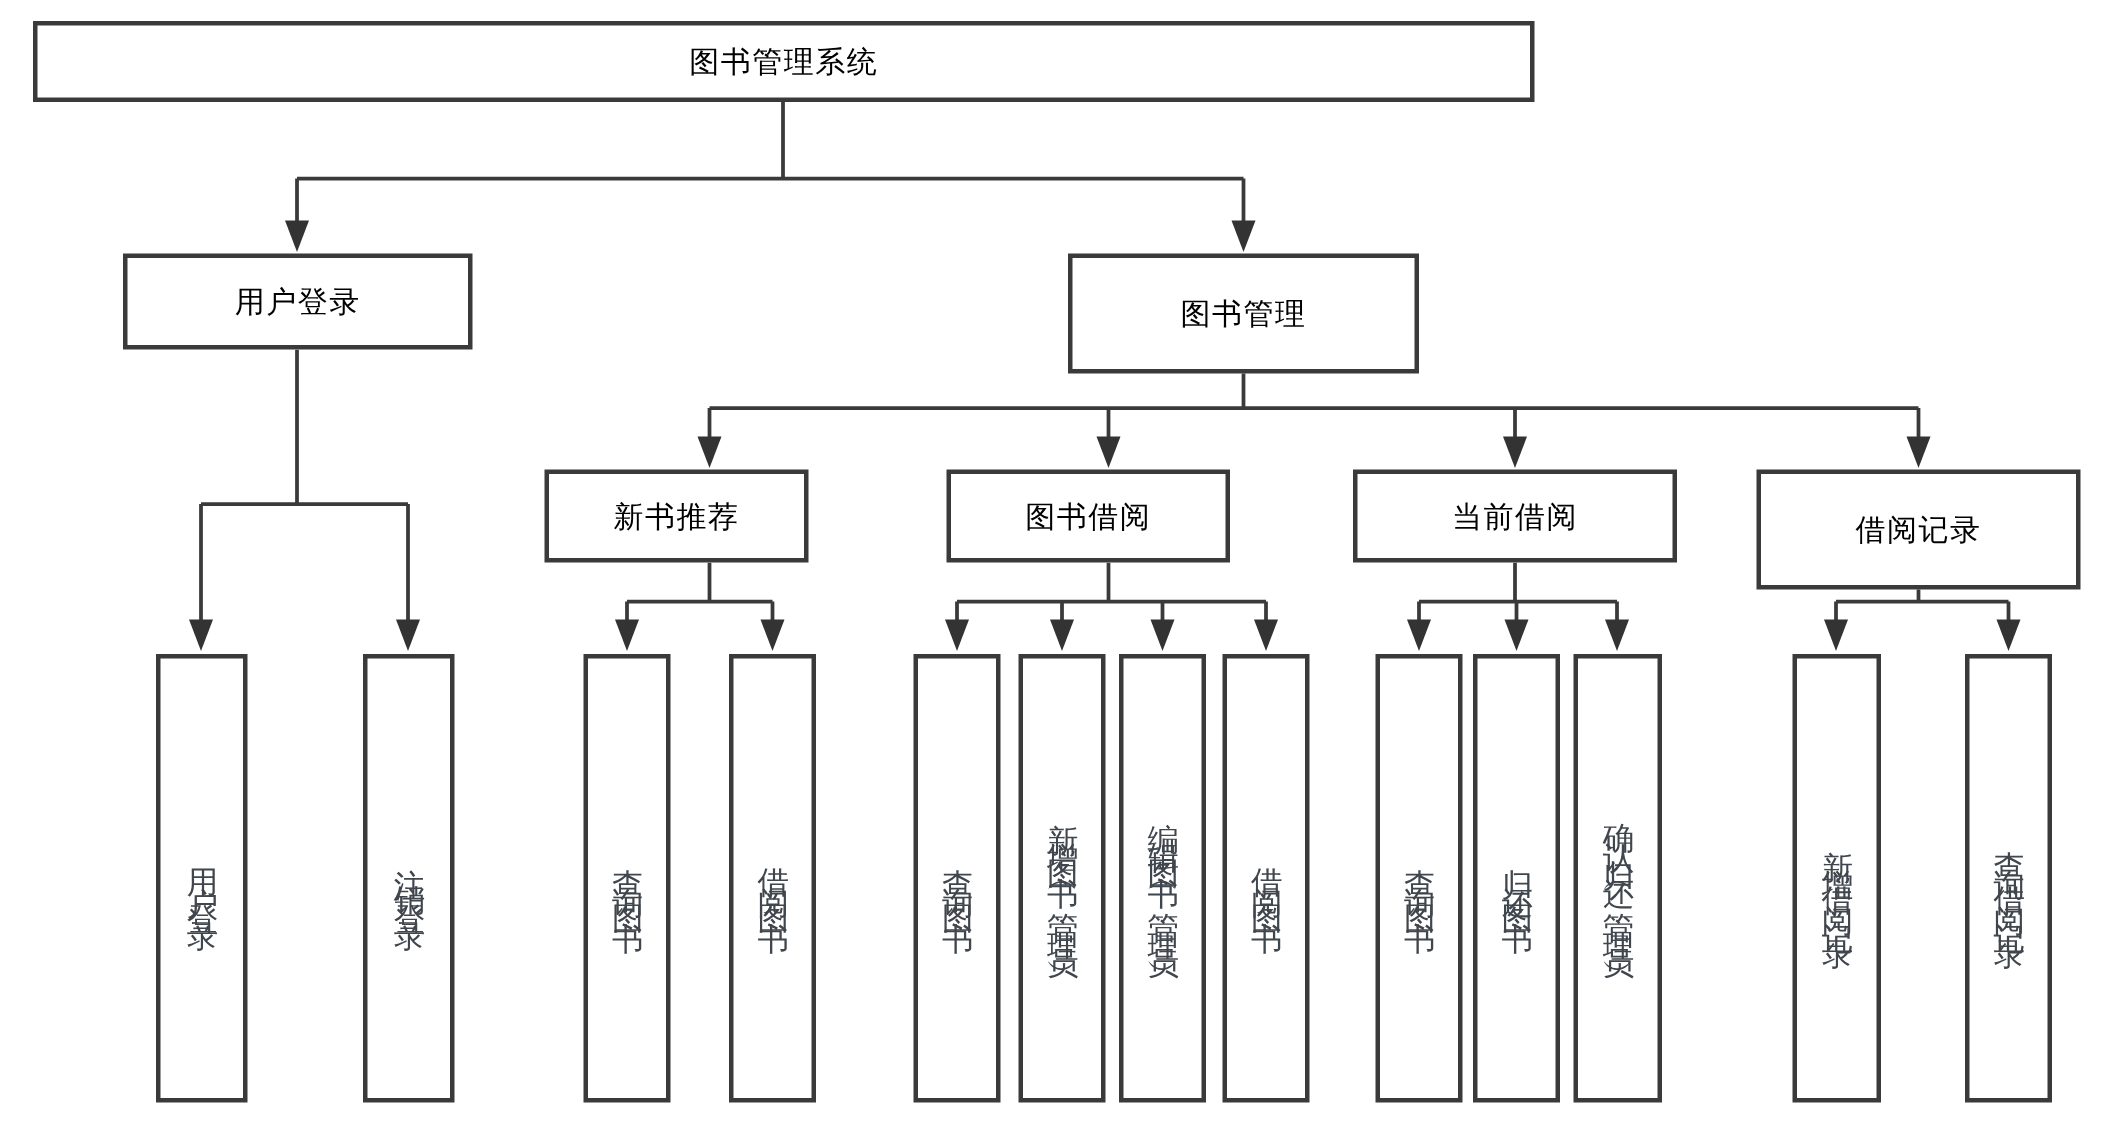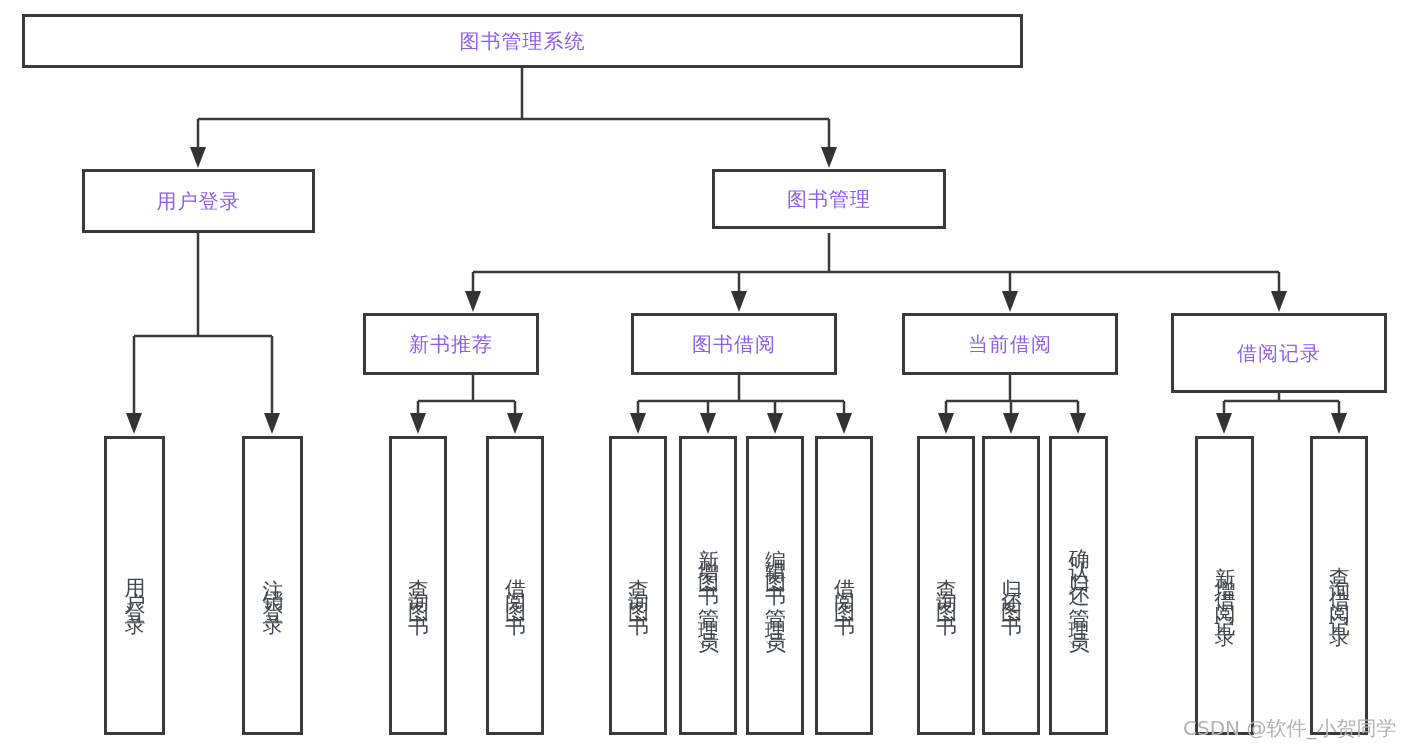--- a/index.html
+++ b/index.html
@@ -25,21 +25,21 @@
     position: absolute;
     box-sizing: border-box;
     background: #ffffff;
     border: 3px solid #3a3a3a;
     display: flex;
     align-items: center;
     justify-content: center;
   }
   .h-label {
     font-size: 20px;
-    color: #8b5cf6;
+    color: #000000;
     letter-spacing: 1px;
     white-space: nowrap;
   }
   .v-label {
     writing-mode: vertical-rl;
     text-orientation: mixed;
     font-size: 21px;
     letter-spacing: 12px;
     color: #40464d;
     line-height: 1;
@@ -90,28 +90,28 @@
     </g>
   </svg>
 
   <div class="node" style="left:22px; top:14px; width:1001px; height:54px;">
     <span class="h-label">图书管理系统</span>
   </div>
 
   <div class="node" style="left:82px; top:169px; width:233px; height:64px;">
     <span class="h-label">用户登录</span>
   </div>
-  <div class="node" style="left:712px; top:169px; width:234px; height:60px;">
+  <div class="node" style="left:712px; top:169px; width:234px; height:80px;">
     <span class="h-label">图书管理</span>
   </div>
 
   <div class="node" style="left:363px; top:313px; width:176px; height:62px;">
     <span class="h-label">新书推荐</span>
   </div>
-  <div class="node" style="left:631px; top:313px; width:206px; height:62px;">
+  <div class="node" style="left:631px; top:313px; width:189px; height:62px;">
     <span class="h-label">图书借阅</span>
   </div>
   <div class="node" style="left:902px; top:313px; width:216px; height:62px;text-align:right;">
     <span class="h-label">当前借阅</span>
   </div>
   <div class="node" style="left:1171px; top:313px; width:216px; height:80px;">
     <span class="h-label">借阅记录</span>
   </div>
 
   <div class="node" style="left:104px; top:436px; width:61px; height:299px;">
@@ -151,15 +151,14 @@
     <span class="v-label">确认归还（管理员）</span>
   </div>
 
   <div class="node" style="left:1195px; top:436px; width:59px; height:299px;">
     <span class="v-label">新增借阅记录</span>
   </div>
   <div class="node" style="left:1310px; top:436px; width:58px; height:299px;">
     <span class="v-label">查询借阅记录</span>
   </div>
 
-  <div class="watermark">CSDN @软件_小贺同学</div>
 
 </div>
 
 </body></html>

